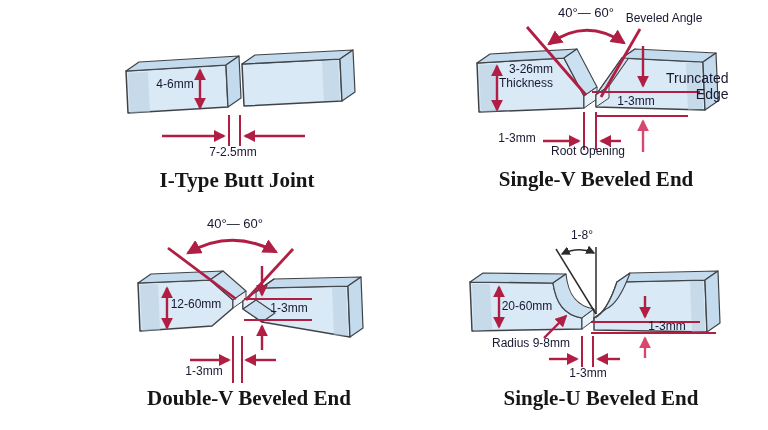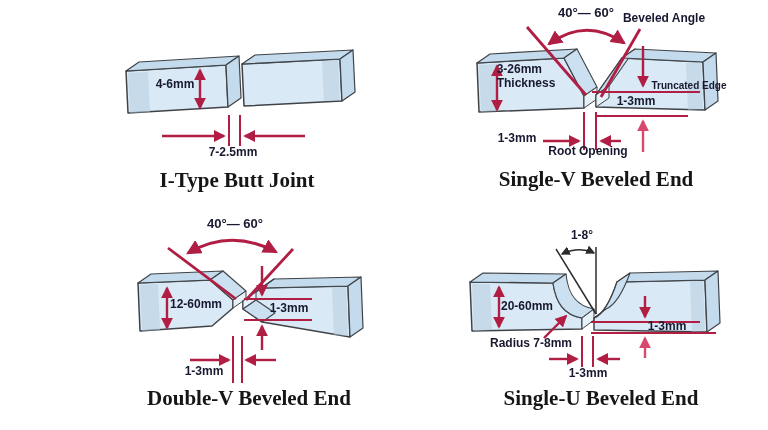--- a/index.html
+++ b/index.html
@@ -21,25 +21,25 @@
   .dimp{stroke:var(--pink);stroke-width:2.4;fill:none;}
   .ref{stroke:var(--crimson);stroke-width:2;fill:none;}
   .vl{stroke:var(--crimson);stroke-width:2.8;fill:none;}
   .arc{stroke:var(--crimson);stroke-width:3;fill:none;}
   .kl{stroke:var(--black_line);stroke-width:1.5;fill:none;}
   .karc{stroke:var(--black_line);stroke-width:1.4;fill:none;}
   .mkc{fill:var(--crimson);} .mkp{fill:var(--pink);} .mkk{fill:var(--black_line);}
   
   .lbl{
     position:absolute;transform:translate(-50%,-50%);
-    font-weight:bold;font-size:12px;line-height:1.15;
-    color:var(--label);white-space:pre-line;text-align:left;
+    font-weight:normal;font-size:12px;line-height:1.15;
+    color:var(--label);white-space:pre-line;text-align:right;
   }
   .lbl.ang{font-size:13px;}
-  .lbl.sm{font-size:10px;}
+  .lbl.sm{font-size:14px;}
   .title{
     position:absolute;transform:translateX(-50%);
     font-family:"Liberation Serif",serif;font-weight:bold;font-size:21px;
     color:var(--title);white-space:nowrap;
   }
 </style>
 </head>
 <body>
 
 <div id="canvas">
@@ -165,21 +165,21 @@
   <div class="lbl" style="left:517px;top:139px">1-3mm</div>
   <div class="lbl" style="left:588px;top:152px">Root Opening</div>
 
   <div class="lbl ang" style="left:235px;top:224px">40°— 60°</div>
   <div class="lbl" style="left:196px;top:305px">12-60mm</div>
   <div class="lbl" style="left:289px;top:309px">1-3mm</div>
   <div class="lbl" style="left:204px;top:372px">1-3mm</div>
 
   <div class="lbl" style="left:582px;top:236px">1-8°</div>
   <div class="lbl" style="left:527px;top:307px">20-60mm</div>
-  <div class="lbl" style="left:531px;top:344px">Radius 7-8mm</div>
+  <div class="lbl" style="left:531px;top:344px">Radius 9-8mm</div>
   <div class="lbl" style="left:667px;top:327px">1-3mm</div>
   <div class="lbl" style="left:588px;top:374px">1-3mm</div>
 
   <div class="title" style="left:237px;top:168px">I-Type Butt Joint</div>
   <div class="title" style="left:596px;top:167px">Single-V Beveled End</div>
   <div class="title" style="left:601px;top:386px">Single-U Beveled End</div>
   <div class="title" style="left:249px;top:386px">Double-V Beveled End</div>
 
 </div>
 

